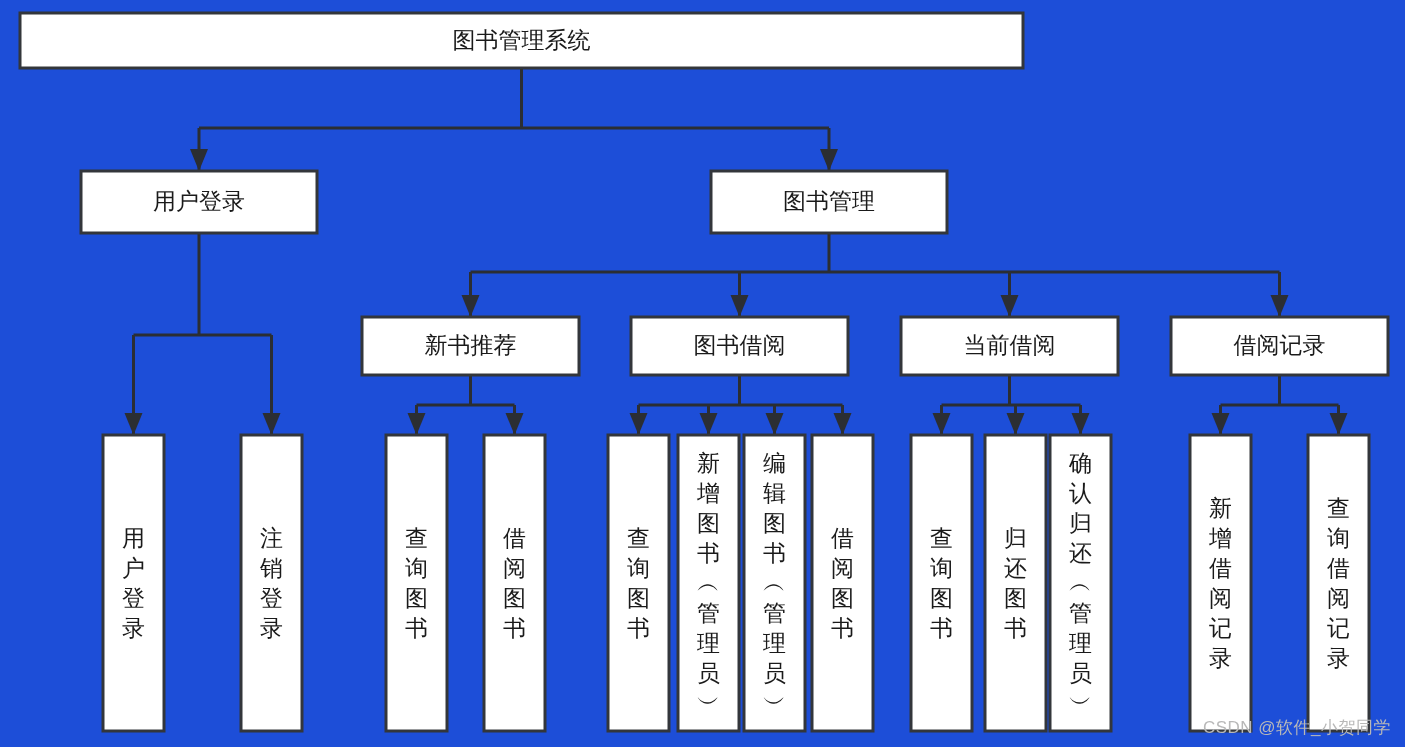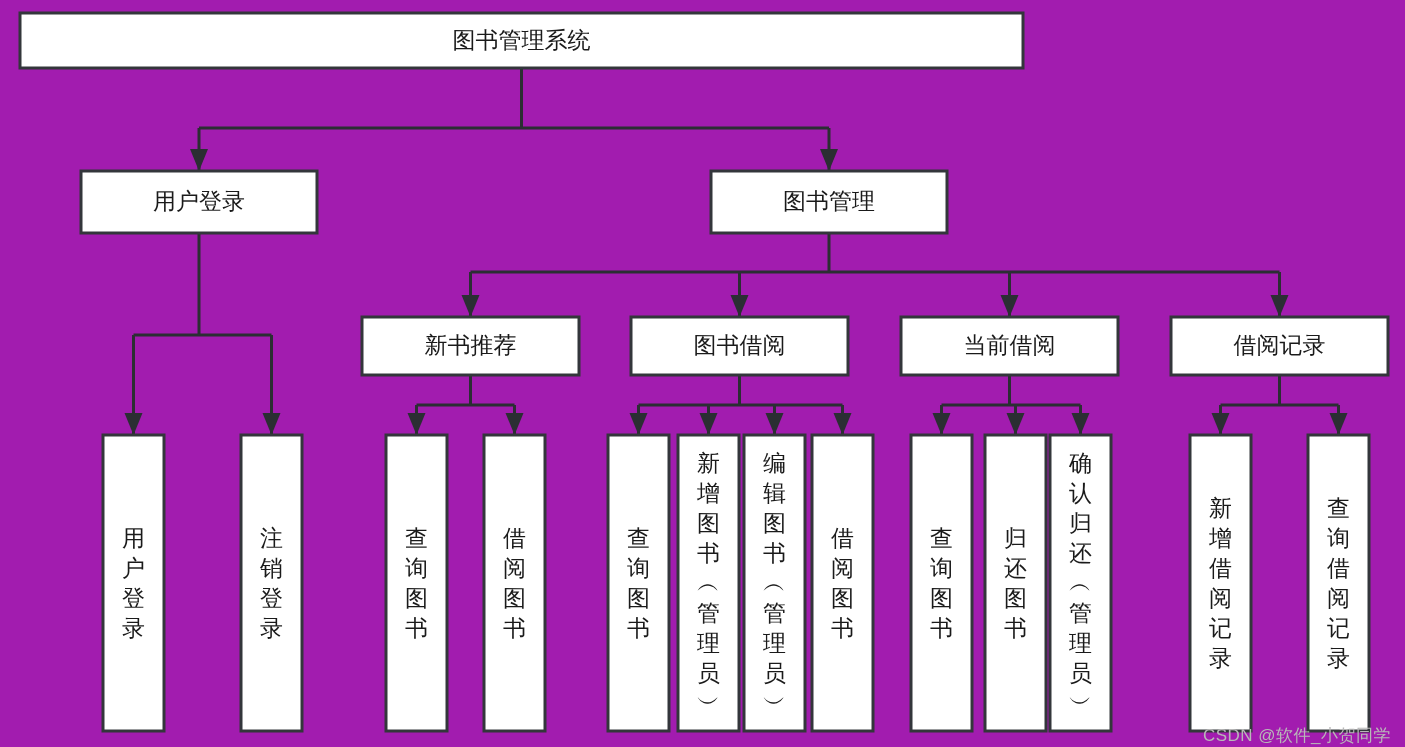--- a/index.html
+++ b/index.html
@@ -7,21 +7,21 @@
     padding: 0;
     background: #ffffff;
   }
   body {
     font-family: "Liberation Sans", "DejaVu Sans", sans-serif;
   }
   #stage {
     position: relative;
     width: 1405px;
     height: 747px;
-    background: #a21caf;
+    background: #1d4ed8;
     overflow: hidden;
   }
   svg#diagram {
     position: absolute;
     left: 0;
     top: 0;
     width: 1405px;
     height: 747px;
   }
   .node-box {
@@ -53,21 +53,21 @@
   }
   .node-label-v {
     font-family: "Liberation Sans", "DejaVu Sans", sans-serif;
     font-size: 23px;
     fill: #1a1a1a;
     text-anchor: middle;
   }
   .watermark {
     position: absolute;
     right: 14px;
-    bottom: 0;
+    bottom: 8px;
     font-family: "Liberation Sans", "DejaVu Sans", sans-serif;
     font-size: 17px;
     color: #b8b8b8;
     white-space: nowrap;
     letter-spacing: 0.5px;
     pointer-events: none;
   }
 </style>
 </head>
 <body>

